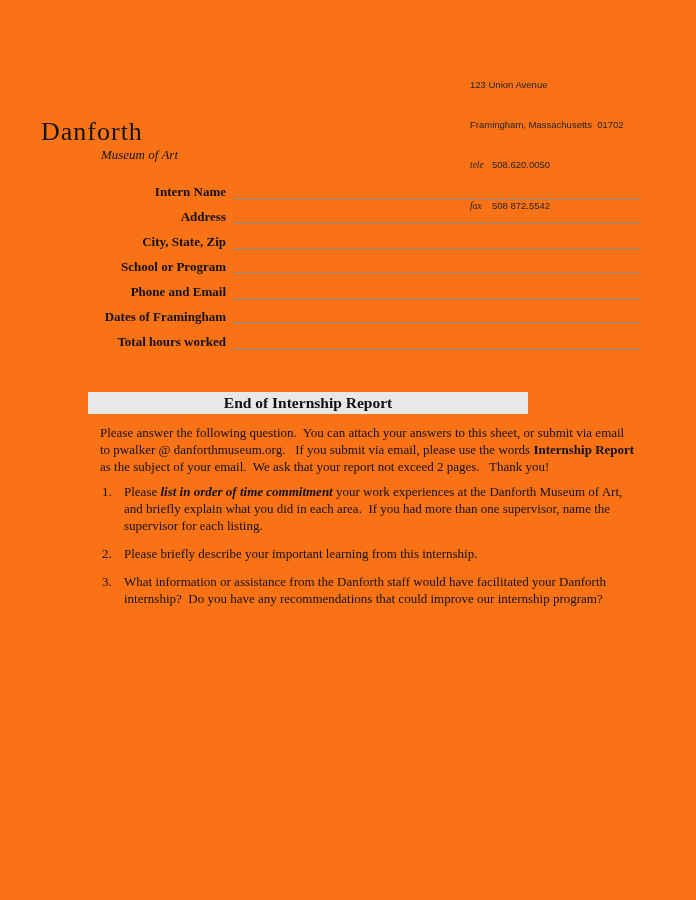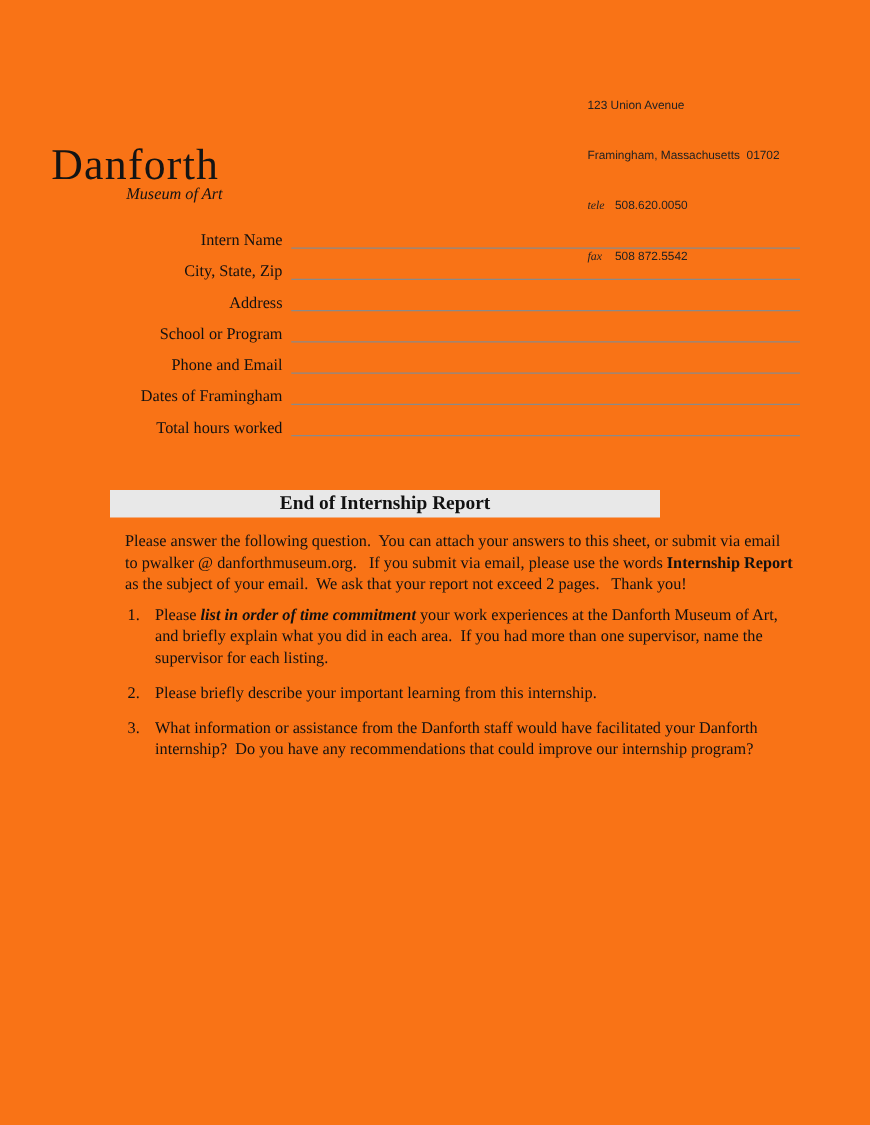--- a/index.html
+++ b/index.html
@@ -30,21 +30,21 @@
     font-family: "Liberation Serif", serif;
     font-style: italic;
     font-size: 9.5px;
   }
 
   
   .logo-name {
     position: absolute;
     left: 41px;
     top: 116px;
-    font-size: 35px;
+    font-size: 26px;
     line-height: 31px;
     letter-spacing: 1px;
     color: #141414;
   }
   .logo-tagline {
     position: absolute;
     left: 42px;
     top: 147px;
     width: 136px;
     text-align: right;
@@ -62,21 +62,21 @@
   }
   .field-row {
     display: flex;
     align-items: flex-end;
     height: 25px;
   }
   .field-label {
     width: 166px;
     flex: none;
     text-align: right;
-    font-weight: normal;
+    font-weight: bold;
     font-size: 13px;
     line-height: 15px;
     white-space: nowrap;
   }
   .field-line {
     flex: 1;
     margin-left: 7px;
     height: 15px;
     border-bottom: 1px solid var(--line_color, #8a8a8a);
   }
@@ -150,25 +150,25 @@
 
   <div class="logo-name">Danforth</div>
   <div class="logo-tagline">Museum of Art</div>
 
   <div class="form-fields">
     <div class="field-row">
       <div class="field-label">Intern Name</div>
       <div class="field-line"></div>
     </div>
     <div class="field-row">
+      <div class="field-label">Address</div>
+      <div class="field-line"></div>
+    </div>
+    <div class="field-row">
       <div class="field-label">City, State, Zip</div>
-      <div class="field-line"></div>
-    </div>
-    <div class="field-row">
-      <div class="field-label">Address</div>
       <div class="field-line"></div>
     </div>
     <div class="field-row">
       <div class="field-label">School or Program</div>
       <div class="field-line"></div>
     </div>
     <div class="field-row">
       <div class="field-label">Phone and Email</div>
       <div class="field-line"></div>
     </div>

